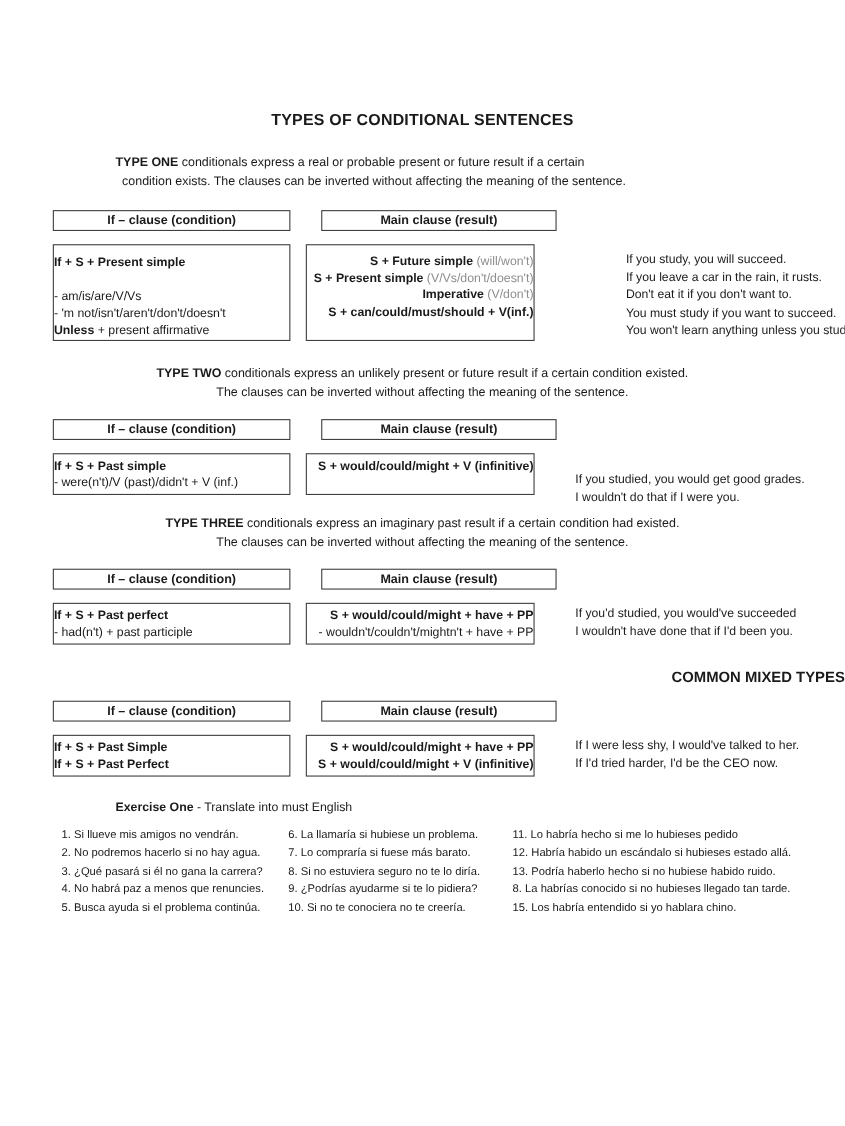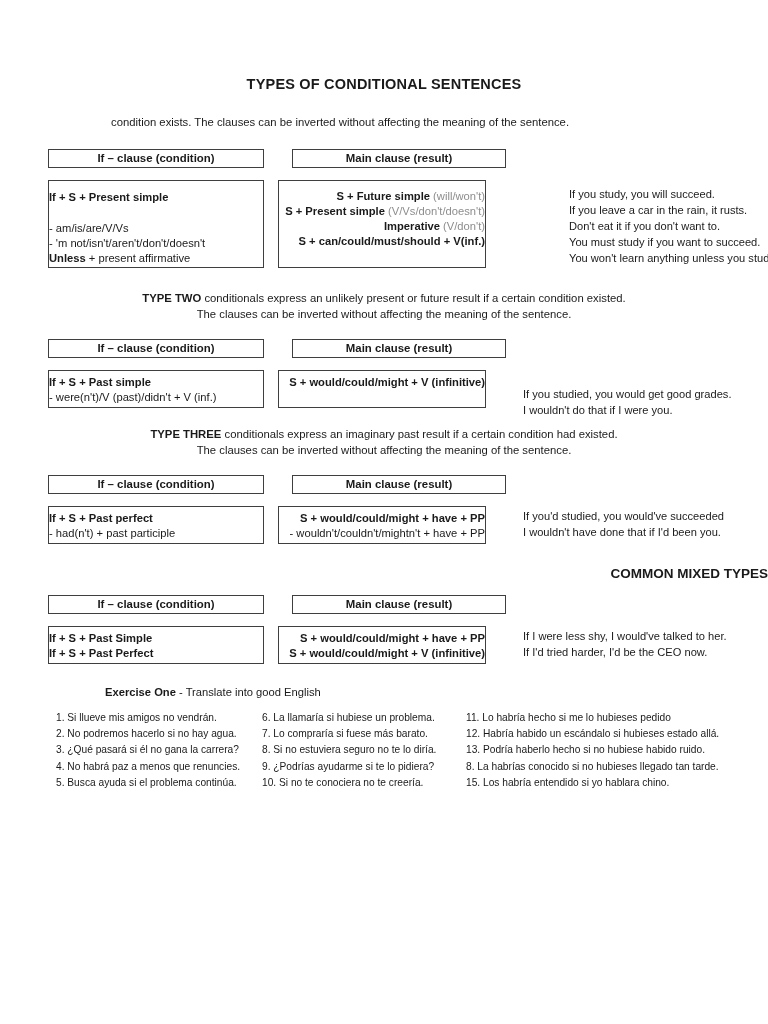--- a/index.html
+++ b/index.html
@@ -22,21 +22,21 @@
     background: #fff;
   }
 
   
   .doc-title {
     text-align: center;
     font-size: 14.5px;
     font-weight: bold;
     letter-spacing: 0.2px;
     margin: 0;
-    padding-top: 76px;
+    padding-top: 102px;
   }
 
   
   .intro {
     font-size: 11.3px;
     line-height: 16.5px;
     text-align: center;
     margin: 0;
     padding: 0 95px;
   }
@@ -123,20 +123,21 @@
   .ex-col-3 { left: 466px; width: 300px; }
 </style>
 </head>
 <body>
 
 <div class="page">
 
   <h1 class="doc-title">TYPES OF CONDITIONAL SENTENCES</h1>
 
   <div class="intro intro-one" style="margin-top:22px;">
+    <span class="ln"><b>TYPE ONE</b><span> conditionals express a real or probable present or future result if a certain</span></span>
     <span class="ln ln2">condition exists. The clauses can be inverted without affecting the meaning of the sentence.</span>
   </div>
 
   <div class="section" style="margin-top:18px;">
     <div class="hdr-row">
       <div class="box hdr-box hdr-if">If – clause (condition)</div>
       <div class="box hdr-box hdr-main">Main clause (result)</div>
     </div>
 
     <div class="body-row" style="height:92px; margin-top:12px;">
@@ -236,21 +237,21 @@
         <div class="bld">S + would/could/might + V (infinitive)</div>
       </div>
       <div class="examples" style="top:2px;">
         <div>If I were less shy, I would've talked to her.</div>
         <div>If I'd tried harder, I'd be the CEO now.</div>
       </div>
     </div>
   </div>
 
   <div class="exercise-head" style="margin-top:18px;">
-    <span class="lbl">Exercise One</span><span> - Translate into good English</span>
+    <span class="lbl">Exercise One</span><span> - Translate into must English</span>
   </div>
 
   <div class="ex-cols" style="margin-top:12px; height:90px;">
     <div class="ex-col ex-col-1">
       <div>1. Si llueve mis amigos no vendrán.</div>
       <div>2. No podremos hacerlo si no hay agua.</div>
       <div>3. ¿Qué pasará si él no gana la carrera?</div>
       <div>4. No habrá paz a menos que renuncies.</div>
       <div>5. Busca ayuda si el problema continúa.</div>
     </div>

